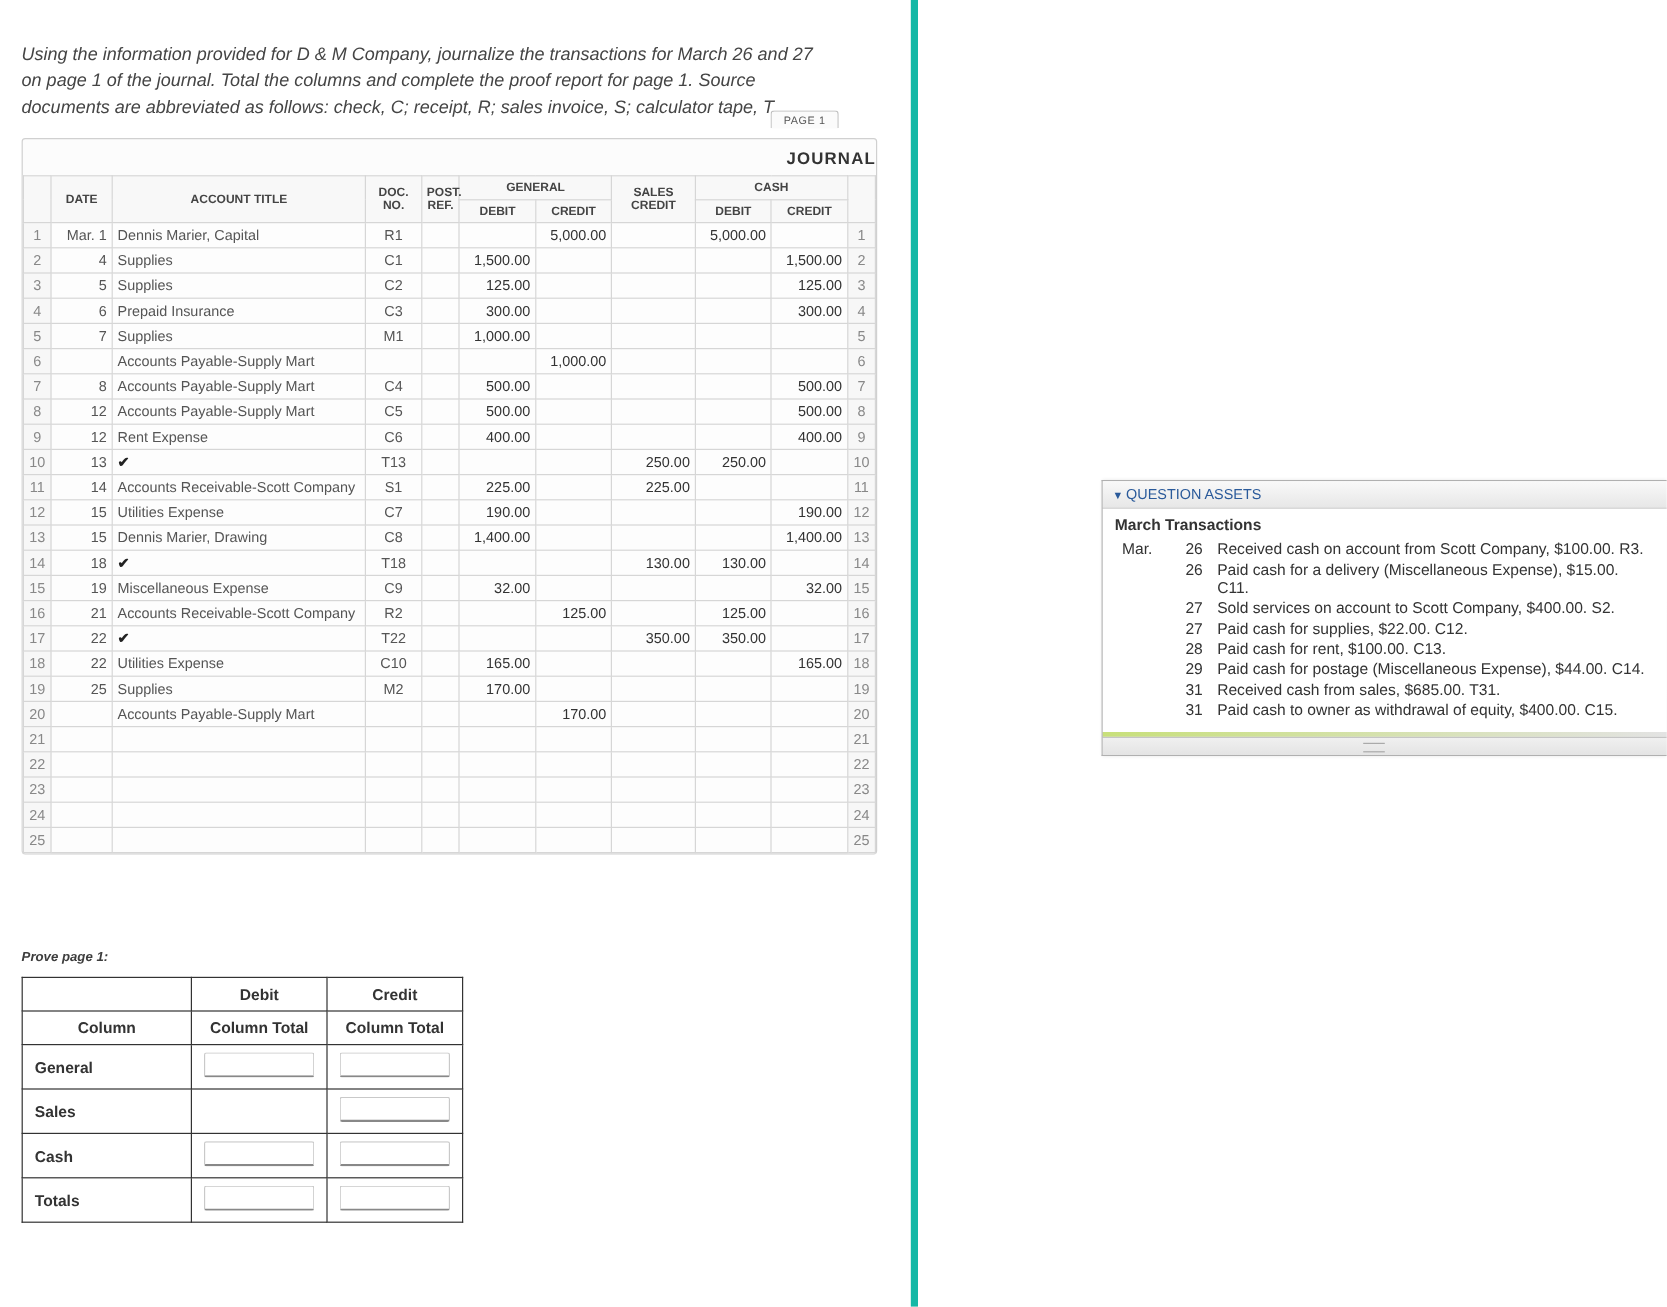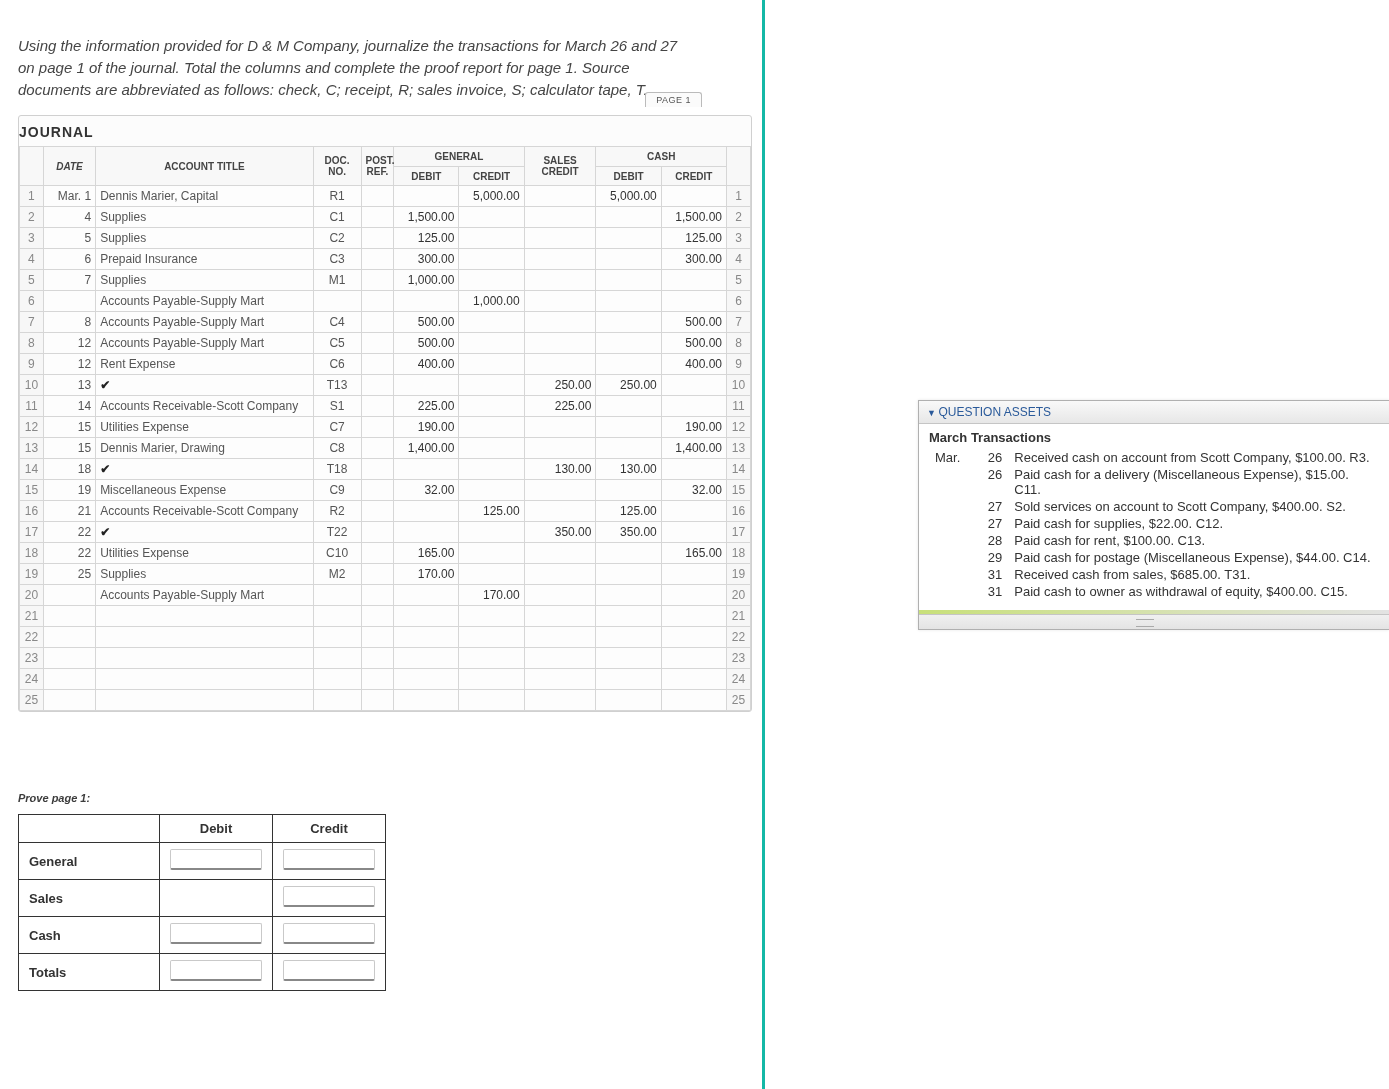--- a/index.html
+++ b/index.html
@@ -1,26 +1,26 @@
 <!DOCTYPE html>
 <html><head>
 <meta charset="utf-8">
 <style>
   html,body{margin:0;padding:0;background:#fff;font-family:Arial,Helvetica,sans-serif;font-size:13px;color:#333;}
   .page{display:flex;width:1389px;}
-  .left{width:765px;border-right:3px solid #14b8a6;min-height:1089px;padding:10px 10px 20px 18px;box-sizing:border-box;position:relative;}
+  .left{width:765px;border-right:6px solid #14b8a6;min-height:1089px;padding:10px 28px 20px 18px;box-sizing:border-box;position:relative;}
   .right{flex:1;position:relative;}
   .instructions{font-style:italic;color:#454545;font-size:15px;line-height:1.45;margin:25px 0 15px 0;max-width:680px;}
   .page-tag{position:absolute;right:60px;top:92px;font-size:9px;border:1px solid #bbb;border-bottom:none;border-radius:3px 3px 0 0;padding:2px 10px;color:#555;background:#fbfbfb;letter-spacing:.5px;}
   .journal-box{border:1px solid #d0d0d0;border-radius:3px;background:#fcfcfc;margin-top:12px;}
-  .journal-title{text-align:left;font-weight:bold;padding:8px 0 6px 0;font-size:14px;letter-spacing:1px;color:#333;}
+  .journal-title{text-align:right;font-weight:bold;padding:8px 0 6px 0;font-size:14px;letter-spacing:1px;color:#333;}
   table.journal{border-collapse:collapse;width:100%;table-layout:fixed;background:#fdfdfd;}
   table.journal th,table.journal td{border:1px solid #d6d6d6;padding:3px 4px;font-size:12px;}
   table.journal th{font-size:10px;font-weight:bold;color:#444;text-align:center;background:#f8f8f8;}
-  th.tall{height:32px;font-style:italic;}
+  th.tall{height:32px;}
   col.rownum{width:22px;}
   col.date{width:48px;}
   col.acct{width:200px;}
   col.docno{width:44px;}
   col.postref{width:30px;}
   col.gd{width:60px;}
   col.gc{width:60px;}
   col.sc{width:66px;}
   col.cd{width:60px;}
   col.cc{width:60px;}
@@ -430,20 +430,25 @@
 
     <div class="prove">
       <div class="prove-title">Prove page 1:</div>
       <table class="proof">
         <tbody>
             <tr>
           <th></th>
           <th>Debit</th>
           <th>Credit</th>
         </tr>
+        <tr>
+          <th>Column</th>
+          <th>Column Total</th>
+          <th>Column Total</th>
+        </tr>
         </tbody>
           <tbody id="proof-body">
             <tr>
               <td class="label">General</td>
               <td><span class="pinput"></span></td>
               <td><span class="pinput"></span></td>
             </tr>
             <tr>
               <td class="label">Sales</td>
               <td></td>

